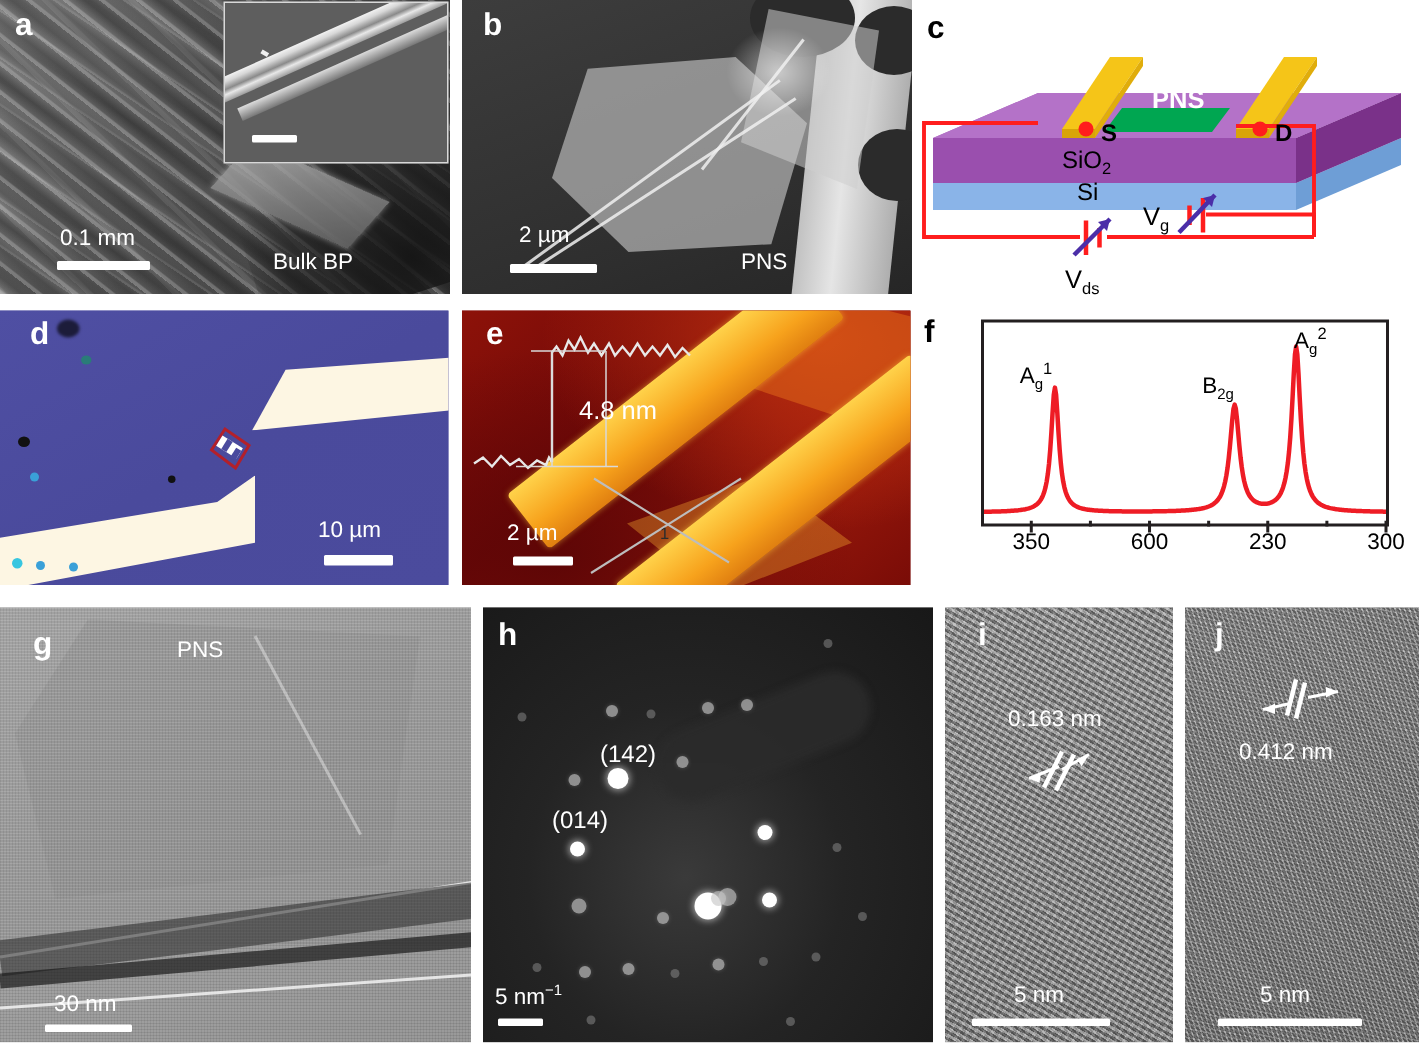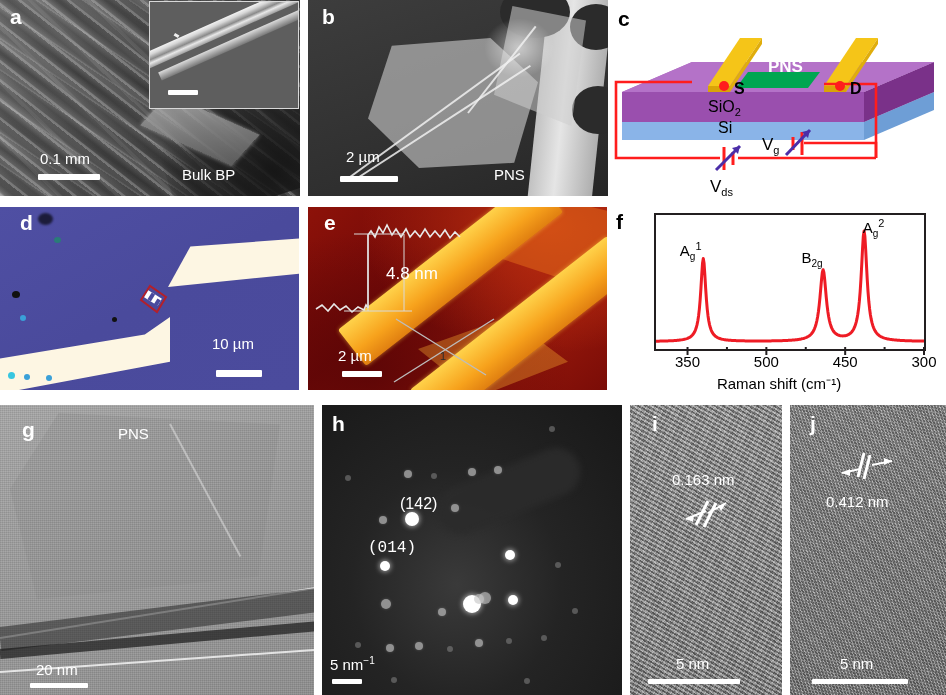--- a/index.html
+++ b/index.html
@@ -242,21 +242,21 @@
     </svg>
     <div class="dot" style="left:38px;top:6px;width:15px;height:12px;background:#1c1c3a;filter:blur(1px);"></div>
     <div class="dot" style="left:54px;top:30px;width:7px;height:6px;background:#2a7c78;"></div>
     <div class="dot" style="left:12px;top:84px;width:8px;height:7px;background:#111;"></div>
     <div class="dot" style="left:112px;top:110px;width:5px;height:5px;background:#111;"></div>
     <div class="dot" style="left:20px;top:108px;width:6px;height:6px;background:#3aa0d8;"></div>
     <div class="dot" style="left:8px;top:165px;width:7px;height:7px;background:#37c6e0;"></div>
     <div class="dot" style="left:24px;top:167px;width:6px;height:6px;background:#3aa0d8;"></div>
     <div class="dot" style="left:46px;top:168px;width:6px;height:6px;background:#3aa0d8;"></div>
     <div class="plabel light" style="left:20px;top:5px;">d</div>
-    <div class="scalelabel" style="left:212px;top:128px;">10 µm</div>
+    <div class="scalelabel" style="left:212px;top:138px;">10 µm</div>
     <div class="scalebar" style="left:216px;top:163px;width:46px;height:7px;"></div>
   </div>
 
   <div class="panel" id="panel-e">
     <div class="bg"></div>
     <div class="patch" style="left:170px;top:-10px;width:160px;height:90px;clip-path:polygon(0% 60%,46% 0%,100% 24%,68% 100%);background:rgba(230,110,25,.5);"></div>
     <div class="patch" style="left:110px;top:110px;width:150px;height:80px;clip-path:polygon(0% 40%,60% 0%,100% 56%,40% 100%);background:rgba(255,180,50,.35);"></div>
     <div class="stripe s1"></div>
     <div class="stripe s2"></div>
     <svg style="position:absolute;inset:0;z-index:30;" width="299" height="183" viewBox="0 0 299 183">
@@ -288,44 +288,43 @@
         <line x1="33.529411764705884" x2="33.529411764705884" y1="0" y2="8" stroke="#231f20" stroke-width="2"></line>
         <line x1="112.35294117647058" x2="112.35294117647058" y1="0" y2="8" stroke="#231f20" stroke-width="2"></line>
         <line x1="191.1764705882353" x2="191.1764705882353" y1="0" y2="8" stroke="#231f20" stroke-width="2"></line>
         <line x1="270" x2="270" y1="0" y2="8" stroke="#231f20" stroke-width="2"></line>
         <line x1="72.94117647058823" x2="72.94117647058823" y1="0" y2="4" stroke="#231f20" stroke-width="2"></line>
         <line x1="151.76470588235296" x2="151.76470588235296" y1="0" y2="4" stroke="#231f20" stroke-width="2"></line>
         <line x1="230.58823529411765" x2="230.58823529411765" y1="0" y2="4" stroke="#231f20" stroke-width="2"></line>
       </svg>
     <div id="f-ticklabels">
         <div class="f-tick-lbl" style="left: 75.5294px;">350</div>
-        <div class="f-tick-lbl" style="left: 154.353px;">500</div>
-        <div class="f-tick-lbl" style="left: 233.176px;">450</div>
+        <div class="f-tick-lbl" style="left: 154.353px;">600</div>
+        <div class="f-tick-lbl" style="left: 233.176px;">230</div>
         <div class="f-tick-lbl" style="left: 312px;">300</div>
       </div>
     <div id="f-peaklabels">
         <div class="f-peak-lbl" style="left: 78.6824px; top: 32.8px;">A<sub>g</sub><sup>1</sup></div>
         <div class="f-peak-lbl" style="left: 200.071px; top: 42.18px; text-align: center;">B<sub>2g</sub></div>
         <div class="f-peak-lbl" style="left: 261.553px; top: 10.02px;">A<sub>g</sub><sup>2</sup></div>
       </div>
-    <div id="f-xlabel">Raman shift (cm⁻¹)</div>
   </div>
 
   <div class="panel" id="panel-g">
     <div class="bg"></div>
     <div class="sheetarea"></div>
     <div class="noise"></div>
     <div class="edge" style="left:170px;top:18px;width:150px;transform:rotate(62deg);transform-origin:left center;opacity:.5;"></div>
     <div class="edge" style="left:0px;top:232px;width:320px;transform:rotate(-9deg);transform-origin:left center;"></div>
     <div class="darkband" style="left:0px;top:222px;width:330px;height:24px;transform:rotate(-7deg);transform-origin:left center;background:rgba(40,40,40,.55);"></div>
     <div class="darkband" style="left:0px;top:244px;width:330px;height:10px;transform:rotate(-5deg);transform-origin:left center;background:rgba(25,25,25,.7);"></div>
     <div class="edge" style="left:0px;top:266px;width:330px;transform:rotate(-4deg);transform-origin:left center;"></div>
     <div class="plabel light" style="left:22px;top:14px;">g</div>
     <div class="imglabel" style="left:118px;top:20px;">PNS</div>
-    <div class="scalelabel" style="left:36px;top:256px;">20 nm</div>
+    <div class="scalelabel" style="left:36px;top:256px;">30 nm</div>
     <div class="scalebar" style="left:30px;top:278px;width:58px;height:5px;"></div>
   </div>
 
   <div class="panel" id="panel-h">
     <div class="bg"></div>
     <div class="beamstop"></div>
     <div id="h-spots">
         <div class="spot" style="left: 141px; top: 190px; width: 18px; height: 18px;"></div>
         <div class="spot" style="left: 83px; top: 107px; width: 14px; height: 14px;"></div>
         <div class="spot dim" style="left: 157px; top: 187px; width: 12px; height: 12px;"></div>
@@ -350,21 +349,21 @@
         <div class="spot dim" style="left: 153px; top: 234px; width: 8px; height: 8px;"></div>
         <div class="spot faint" style="left: 184px; top: 233px; width: 6px; height: 6px;"></div>
         <div class="spot faint" style="left: 219px; top: 230px; width: 6px; height: 6px;"></div>
         <div class="spot faint" style="left: 69px; top: 272px; width: 6px; height: 6px;"></div>
         <div class="spot faint" style="left: 202px; top: 273px; width: 6px; height: 6px;"></div>
         <div class="spot faint" style="left: 233px; top: 157px; width: 6px; height: 6px;"></div>
         <div class="spot faint" style="left: 250px; top: 203px; width: 6px; height: 6px;"></div>
       </div>
     <div class="plabel light" style="left:10px;top:8px;">h</div>
     <div class="h-idx" style="left:78px;top:90px;">(142)</div>
-    <div class="h-idx" style="left:46px;top:134px;font-family:Liberation Mono, monospace;">(014)</div>
+    <div class="h-idx" style="left:46px;top:134px;">(014)</div>
     <div class="scalelabel" style="left:8px;top:250px;">
       <span>5 nm</span><sup style="font-size:10px">−1</sup>
     </div>
     <div class="scalebar" style="left:10px;top:274px;width:30px;height:5px;"></div>
   </div>
 
   <div class="panel" id="panel-i">
     <div class="hr-bg hr-i"></div>
     <div class="hr-noise"></div>
     <svg class="dmark" style="left:52px;top:92px;" width="50" height="34" viewBox="0 0 50 34">

